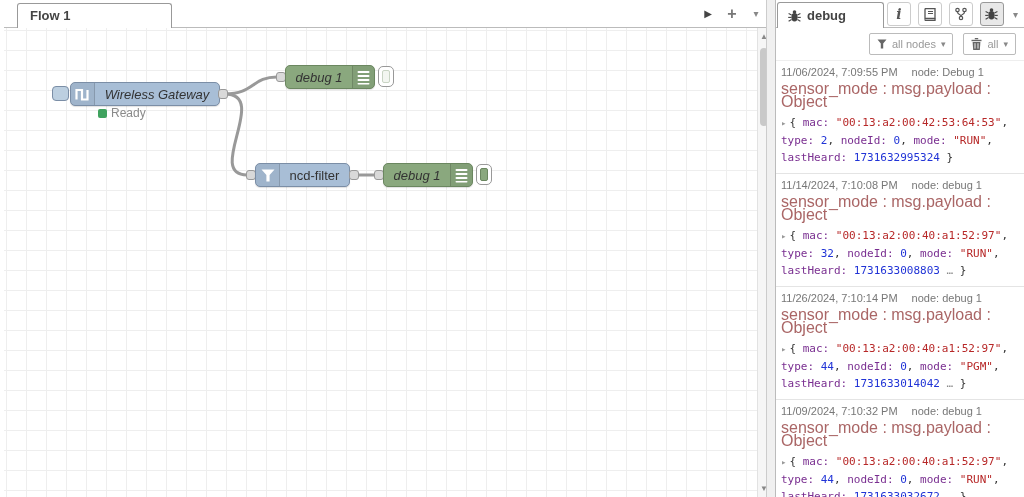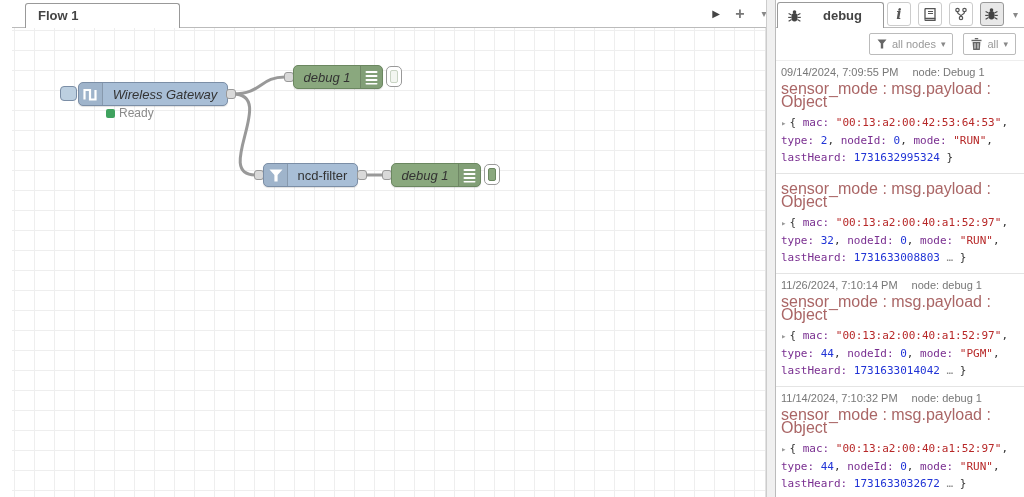--- a/index.html
+++ b/index.html
@@ -3,21 +3,21 @@
 <meta charset="utf-8">
 <style>
   * { margin:0; padding:0; box-sizing:border-box; }
   html,body { background:#fff; }
   .app {
     position:relative; width:1024px; height:497px; overflow:hidden;
     font-family:"Liberation Sans", sans-serif; color:#333; background:#fff;
   }
 
   
-  .workspace { position:absolute; left:12px; top:0; width:766px; height:425px; }
+  .workspace { position:absolute; left:4px; top:0; width:766px; height:425px; }
 
   .tabbar {
     position:absolute; left:0; top:0; width:766px; height:28px;
     background:#fff; border-bottom:1px solid var(--chrome-border);
   }
   .flow-tab {
     position:absolute; left:13px; top:3px; width:155px; height:25px;
     background:#fff; border:1px solid #999; border-bottom:none;
     border-radius:3px 3px 0 0; font-size:13px; font-weight:bold; color:#444;
     line-height:24px; padding-left:12px;
@@ -86,21 +86,21 @@
     position:absolute; left:766px; top:0; width:10px; height:497px;
     background:#f0f0f0; border-left:1px solid #ccc; border-right:1px solid #bbb; cursor:col-resize;
   }
 
   
   .sidebar { position:absolute; left:776px; top:0; width:248px; height:497px; background:#fff; display:flex; flex-direction:column; }
   .sidebar-header { position:relative; height:28px; background:#fff; border-bottom:1px solid var(--chrome-border); flex:0 0 28px; }
   .sidebar-tab {
     position:absolute; left:1px; top:2px; width:107px; height:26px;
     background:#fff; border:1px solid #999; border-bottom:none; border-radius:3px 3px 0 0;
-    display:flex; align-items:center; gap:22px; padding-left:10px;
+    display:flex; align-items:center; gap:6px; padding-left:10px;
     font-size:13px; font-weight:bold; color:#444; cursor:pointer;
   }
   .hdr-icons { position:absolute; right:4px; top:2px; display:flex; gap:7px; align-items:center; }
   .icon-btn {
     width:24px; height:24px; background:#fff; border:1px solid #ccc; border-radius:3px;
     display:flex; align-items:center; justify-content:center; cursor:pointer; color:#555;
   }
   .icon-btn.active { background:#e8e8e8; border-color:#999; }
   .info-glyph { font-family:"DejaVu Serif", serif; font-weight:bold; font-size:14px; font-style:italic; }
   .hdr-caret { font-size:10px; color:#888; cursor:pointer; padding:0 2px; }
@@ -290,48 +290,51 @@
           <line x1="7" y1="5.2" x2="7" y2="10.6" stroke="#fff" stroke-width="0.9"></line>
         </svg>
         <span>all</span>
         <span class="caret">▾</span>
       </button>
     </div>
 
     <div class="messages">
   <div class="msg">
     <div class="msg-meta">
-      <span>09/14/2024, 7:09:55 PM</span><span class="msg-node">node: Debug 1</span>
+      <span>11/06/2024, 7:09:55 PM</span><span class="msg-node">node: Debug 1</span>
     </div>
     <div class="msg-topic">sensor_mode : msg.payload : Object</div>
     <div class="msg-payload">
       <span class="j-arrow">▸</span><span><span class="j-punct">{ </span><span class="j-key">mac: </span><span class="j-str">"00:13:a2:00:42:53:64:53"</span><span class="j-punct">, </span><span class="j-key">type: </span><span class="j-num">2</span><span class="j-punct">, </span><span class="j-key">nodeId: </span><span class="j-num">0</span><span class="j-punct">, </span><span class="j-key">mode: </span><span class="j-str">"RUN"</span><span class="j-punct">, </span><span class="j-key">lastHeard: </span><span class="j-num">1731632995324</span><span class="j-punct"> </span><span class="j-punct">}</span></span>
     </div>
   </div>
 
   <div class="msg">
+    <div class="msg-meta">
+      <span>11/14/2024, 7:10:08 PM</span><span class="msg-node">node: debug 1</span>
+    </div>
     <div class="msg-topic">sensor_mode : msg.payload : Object</div>
     <div class="msg-payload">
       <span class="j-arrow">▸</span><span><span class="j-punct">{ </span><span class="j-key">mac: </span><span class="j-str">"00:13:a2:00:40:a1:52:97"</span><span class="j-punct">, </span><span class="j-key">type: </span><span class="j-num">32</span><span class="j-punct">, </span><span class="j-key">nodeId: </span><span class="j-num">0</span><span class="j-punct">, </span><span class="j-key">mode: </span><span class="j-str">"RUN"</span><span class="j-punct">, </span><span class="j-key">lastHeard: </span><span class="j-num">1731633008803</span><span class="j-ellipsis"> … </span><span class="j-punct">}</span></span>
     </div>
   </div>
 
   <div class="msg">
     <div class="msg-meta">
       <span>11/26/2024, 7:10:14 PM</span><span class="msg-node">node: debug 1</span>
     </div>
     <div class="msg-topic">sensor_mode : msg.payload : Object</div>
     <div class="msg-payload">
       <span class="j-arrow">▸</span><span><span class="j-punct">{ </span><span class="j-key">mac: </span><span class="j-str">"00:13:a2:00:40:a1:52:97"</span><span class="j-punct">, </span><span class="j-key">type: </span><span class="j-num">44</span><span class="j-punct">, </span><span class="j-key">nodeId: </span><span class="j-num">0</span><span class="j-punct">, </span><span class="j-key">mode: </span><span class="j-str">"PGM"</span><span class="j-punct">, </span><span class="j-key">lastHeard: </span><span class="j-num">1731633014042</span><span class="j-ellipsis"> … </span><span class="j-punct">}</span></span>
     </div>
   </div>
 
   <div class="msg">
     <div class="msg-meta">
-      <span>11/14/2024, 7:10:32 PM</span><span class="msg-node">node: debug 1</span>
+      <span>11/09/2024, 7:10:32 PM</span><span class="msg-node">node: debug 1</span>
     </div>
     <div class="msg-topic">sensor_mode : msg.payload : Object</div>
     <div class="msg-payload">
       <span class="j-arrow">▸</span><span><span class="j-punct">{ </span><span class="j-key">mac: </span><span class="j-str">"00:13:a2:00:40:a1:52:97"</span><span class="j-punct">, </span><span class="j-key">type: </span><span class="j-num">44</span><span class="j-punct">, </span><span class="j-key">nodeId: </span><span class="j-num">0</span><span class="j-punct">, </span><span class="j-key">mode: </span><span class="j-str">"RUN"</span><span class="j-punct">, </span><span class="j-key">lastHeard: </span><span class="j-num">1731633032672</span><span class="j-ellipsis"> … </span><span class="j-punct">}</span></span>
     </div>
   </div>
 </div>
   </div>
 </div>
 

